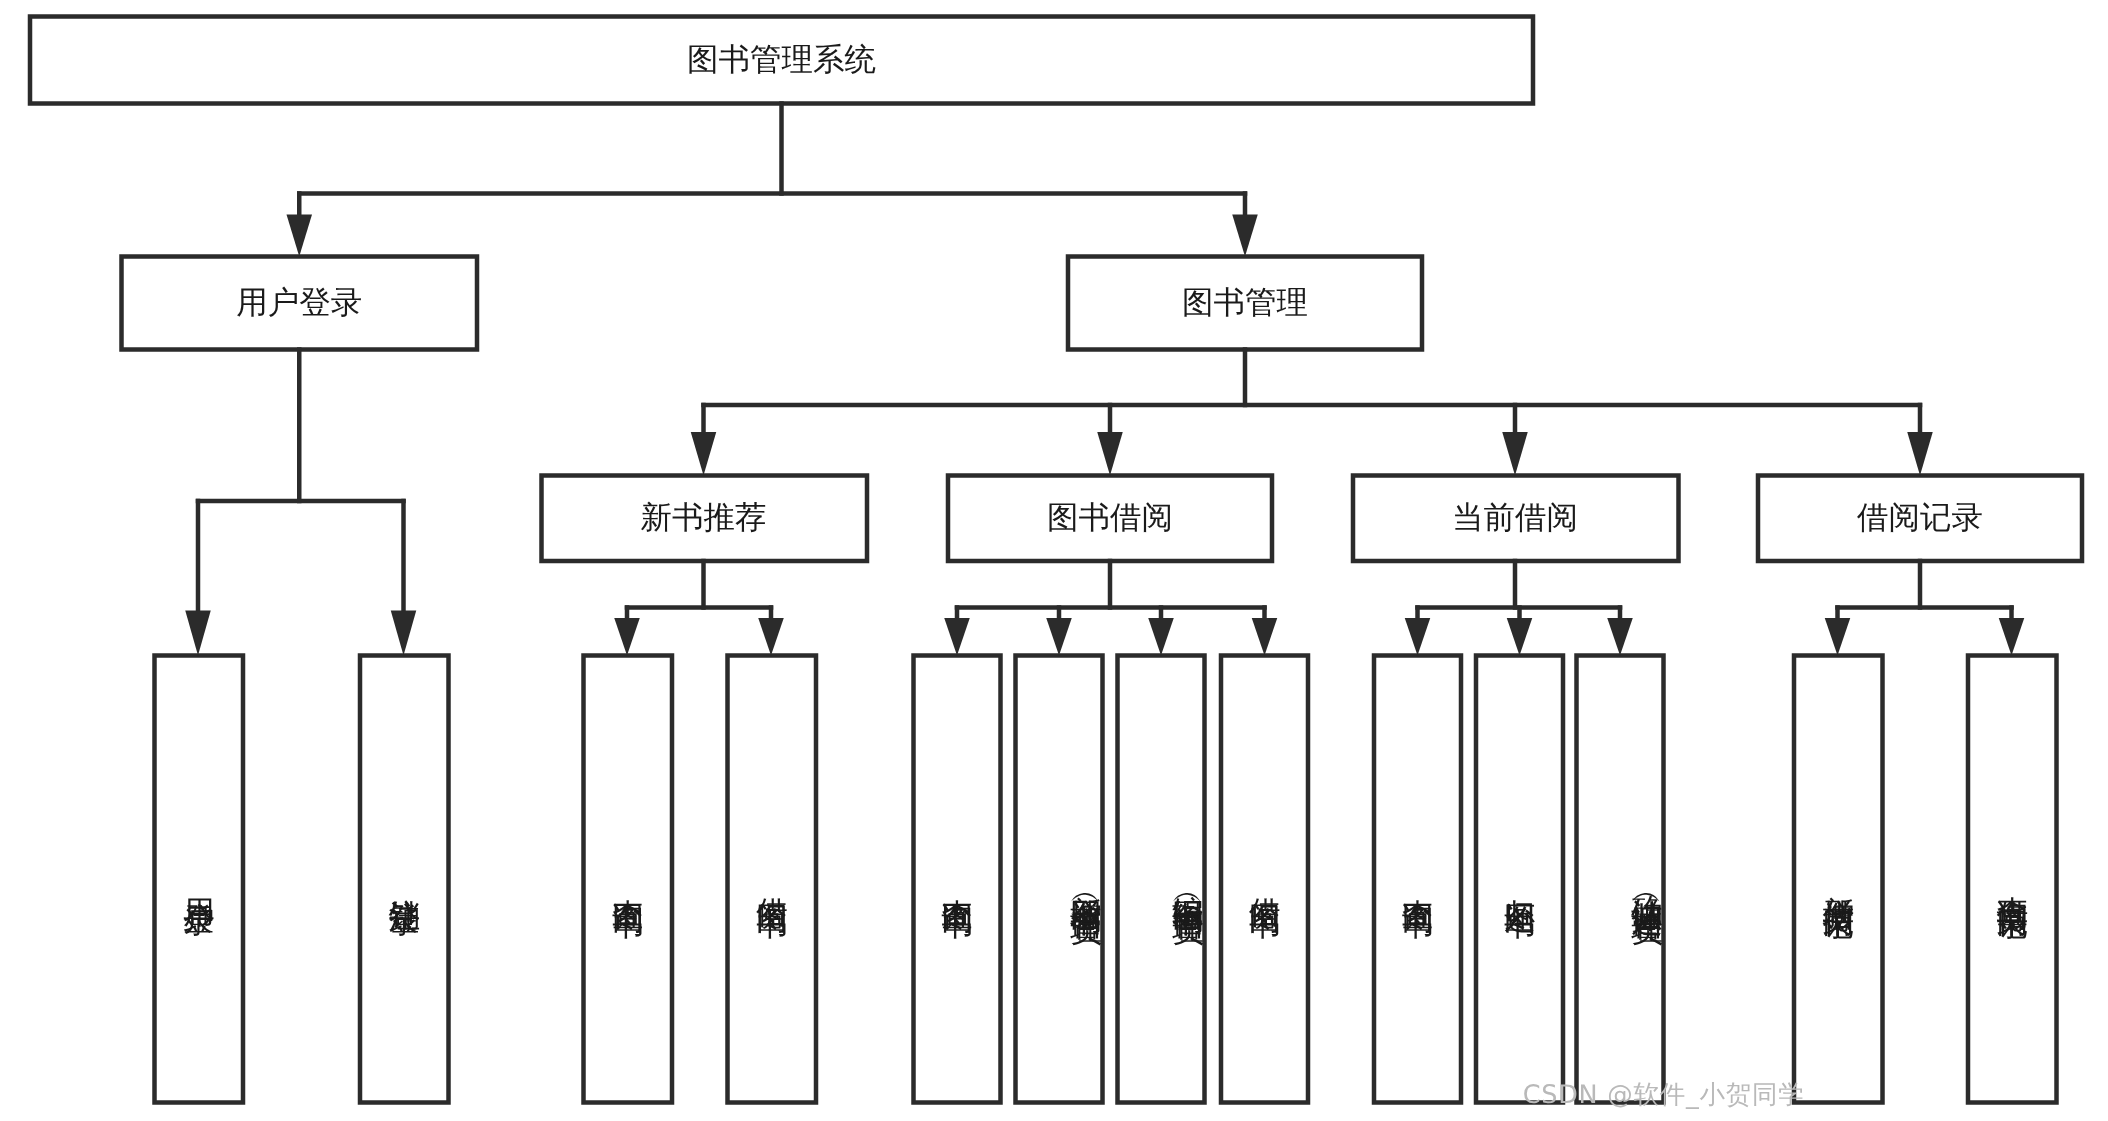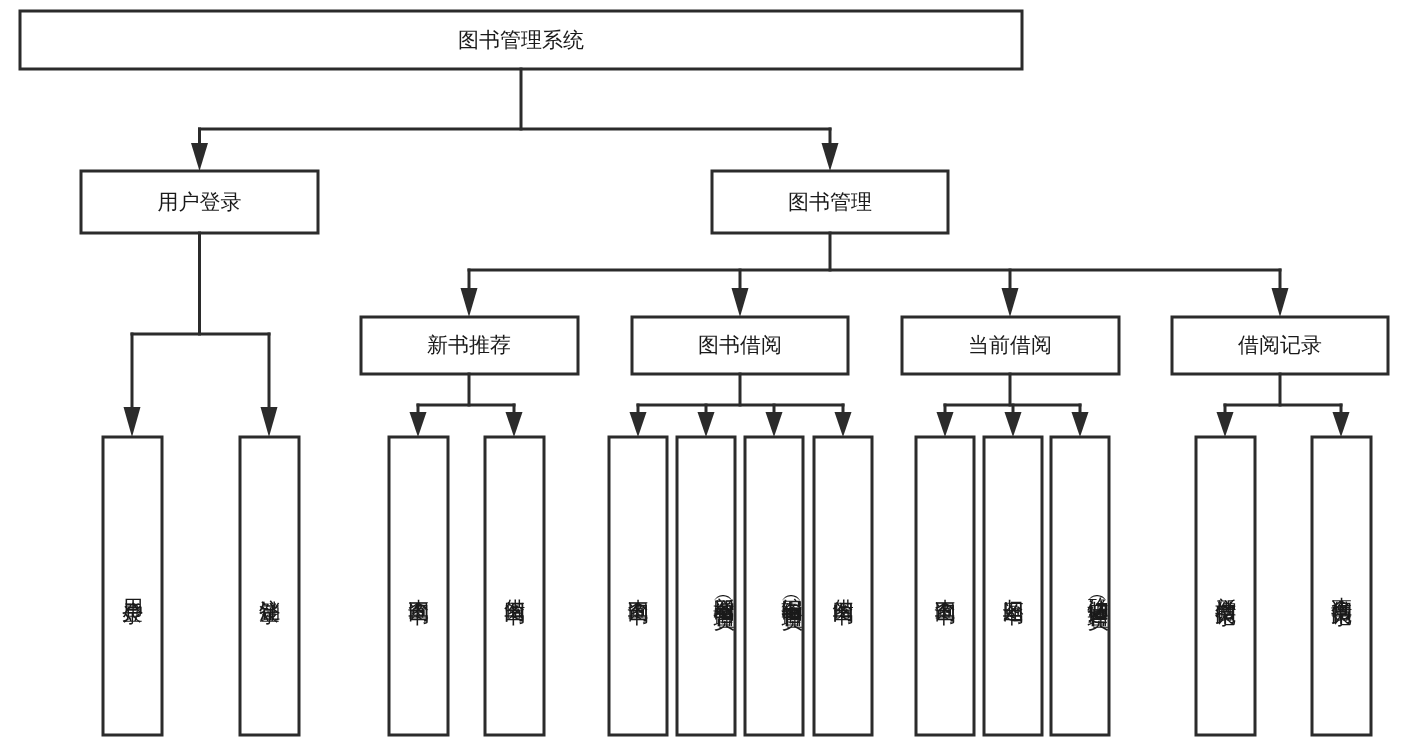--- a/index.html
+++ b/index.html
@@ -193,14 +193,15 @@
   <div class="leaf-label" style="left:745px; top:437px; width:58px; height:298px; align-items:flex-start; padding-top:6px; box-sizing:border-box;">编辑图书（管理员）</div>
   <div class="leaf-label" style="left:814px; top:437px; width:58px; height:298px;">借阅图书</div>
 
   <div class="leaf-label" style="left:916px; top:437px; width:58px; height:298px;">查询图书</div>
   <div class="leaf-label" style="left:984px; top:437px; width:58px; height:298px;">归还图书</div>
   <div class="leaf-label" style="left:1051px; top:437px; width:58px; height:298px; align-items:flex-start; padding-top:6px; box-sizing:border-box;">确认归还（管理员）</div>
 
   <div class="leaf-label" style="left:1196px; top:437px; width:59px; height:298px;">新增借阅记录</div>
   <div class="leaf-label" style="left:1312px; top:437px; width:59px; height:298px;">查询借阅记录</div>
 
+  <div class="watermark">CSDN @软件_小贺同学</div>
 
 </div>
 
 </body></html>

